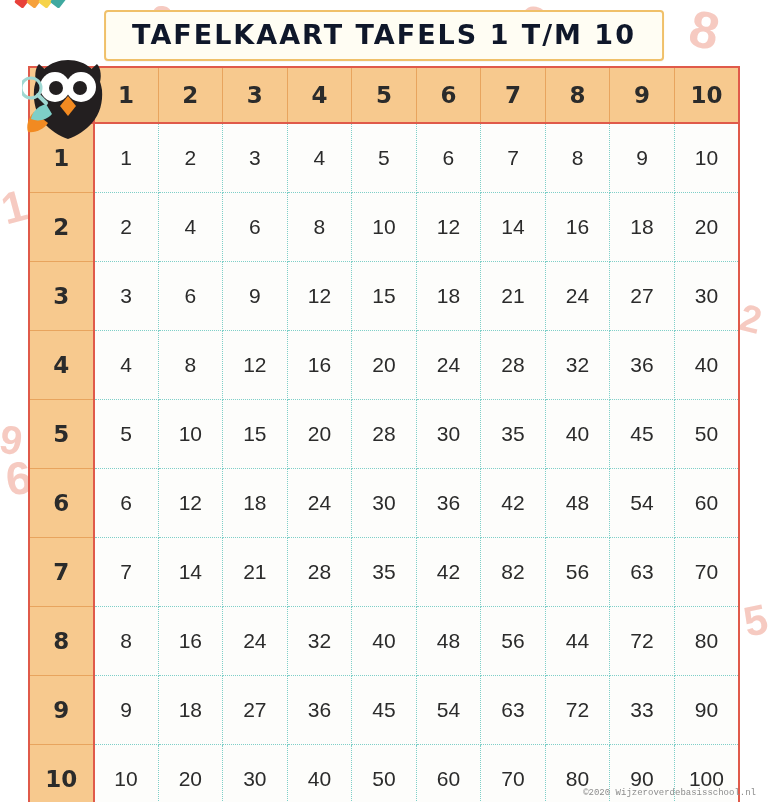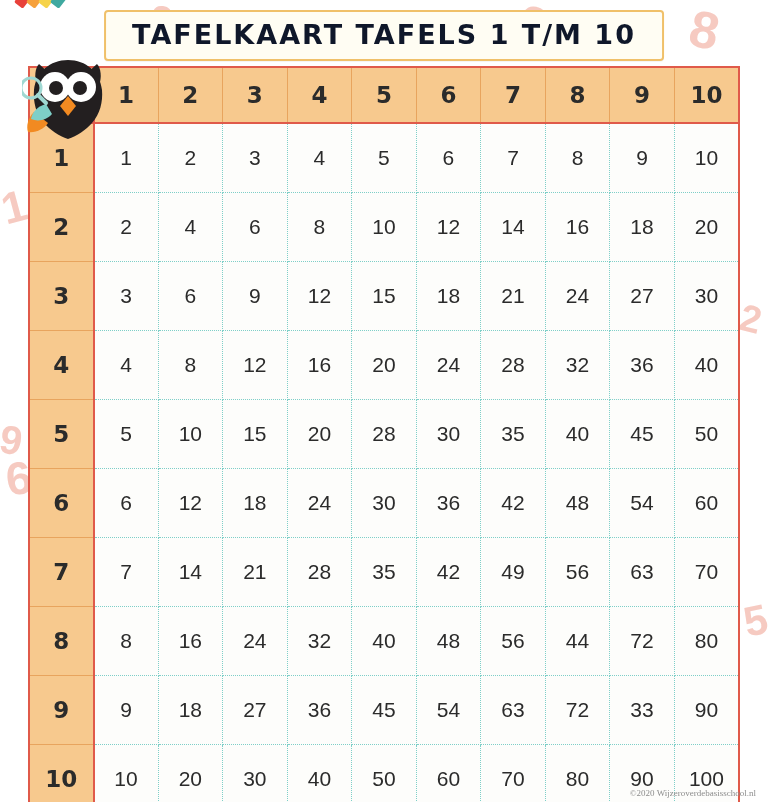--- a/index.html
+++ b/index.html
@@ -159,21 +159,21 @@
     border-right: 2px solid #e05a4a;
   }
 
   
   .credit {
     position: absolute;
     right: 12px;
     bottom: 4px;
     font-size: 9px;
     color: #8d8d8d;
-    font-family: Liberation Serif, serif;
+    font-family: Liberation Mono, monospace;
     z-index: 5;
   }
 </style>
 </head>
 <body>
 
 <div class="bg-numbers" id="bgnums">
     <div class="bg-num" style="left: 110px; top: 4px; font-size: 46px; transform: rotate(-12deg); color: rgb(243, 185, 173);">4</div>
     <div class="bg-num" style="left: 150px; top: 0px; font-size: 40px; transform: rotate(8deg); color: rgb(243, 185, 173);">2</div>
     <div class="bg-num" style="left: 470px; top: 6px; font-size: 34px; transform: rotate(-6deg); color: rgb(243, 185, 173);">5</div>
@@ -332,21 +332,21 @@
           <td>60</td>
         </tr>
         <tr>
           <th class="rowhead">7</th>
           <td>7</td>
           <td>14</td>
           <td>21</td>
           <td>28</td>
           <td>35</td>
           <td>42</td>
-          <td>49</td>
+          <td>82</td>
           <td>56</td>
           <td>63</td>
           <td>70</td>
         </tr>
         <tr>
           <th class="rowhead">8</th>
           <td>8</td>
           <td>16</td>
           <td>24</td>
           <td>32</td>

